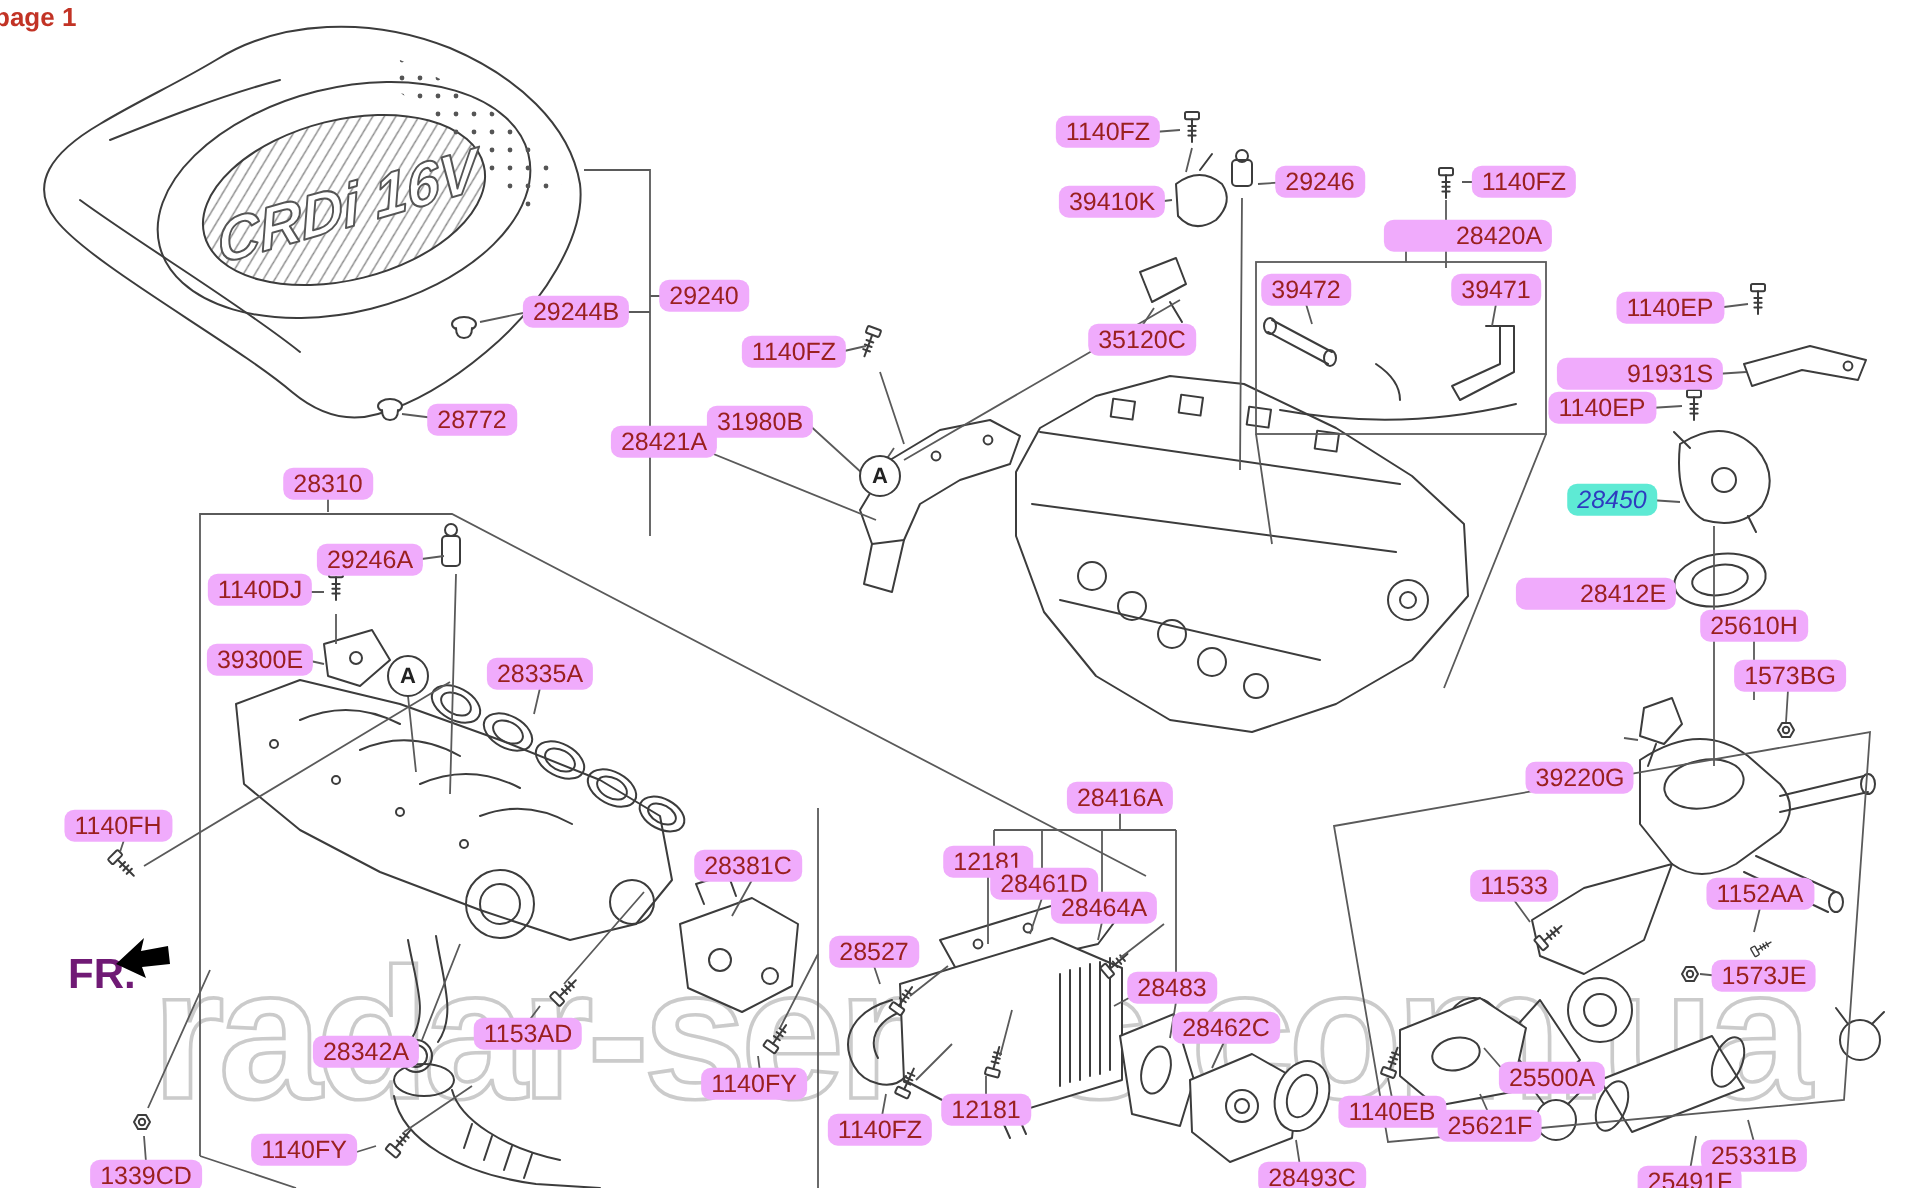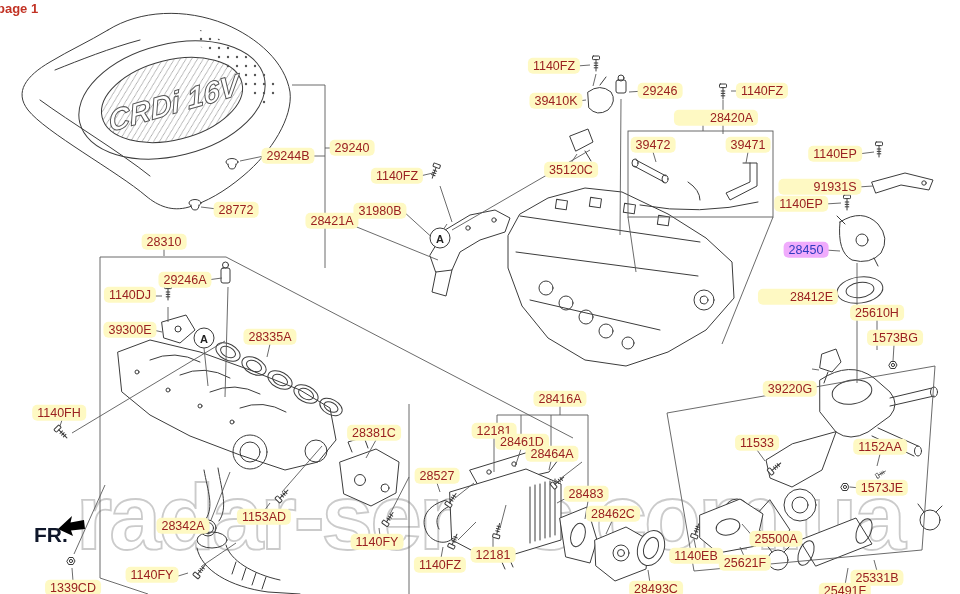--- a/index.html
+++ b/index.html
@@ -5,29 +5,29 @@
   html,body{margin:0;padding:0;background:#fff;}
   .stage{
     position:relative;width:960px;height:594px;background:#fff;overflow:hidden;
     font-family:"Liberation Sans",sans-serif;
   }
   .stage svg.art{position:absolute;left:0;top:0;}
   .page-link{
     position:absolute;left:-3px;top:1px;font-size:13px;font-weight:bold;
     color:#c23325;text-decoration:none;letter-spacing:0;
   }
-  .fr-box{position:absolute;left:34px;top:476px;color:#0f172a;margin-top:47px;}
+  .fr-box{position:absolute;left:34px;top:476px;color:#701a75;}
   .fr-text{font-size:21px;font-weight:bold;letter-spacing:0;}
   .part-label{
     position:absolute;transform:translate(-50%,-50%);
-    background:#fef9c3;color:#9a2020;
+    background:#f0abfc;color:#9a2020;
     font-size:12.5px;line-height:1.15;padding:1px 5px;border-radius:5px;
     white-space:nowrap;cursor:pointer;
   }
-  .part-label.blue{background:#f0abfc;color:#2e3bbf;}
+  .part-label.blue{background:#5eead4;color:#2e3bbf;font-style:italic;}
   .ref-marker{
     position:absolute;transform:translate(-50%,-50%);
     width:19px;height:19px;border:1.2px solid #3c3c3c;border-radius:50%;
     background:#fff;color:#222;font-size:11px;font-weight:bold;
     display:flex;align-items:center;justify-content:center;
   }
 </style>
 </head>
 <body>
 
@@ -287,21 +287,21 @@
       <path d="M2,16 L16,3 L14.5,9.5 L28,7 L29,16 L15,17.5 L17,23 Z" fill="#000"></path>
     </svg>
     <span class="fr-text">FR.</span>
   </div>
 
   <div id="labels-layer">
       <div class="part-label" style="left: 554px; top: 66px;">1140FZ</div>
       <div class="part-label" style="left: 556px; top: 101px;">39410K</div>
       <div class="part-label" style="left: 660px; top: 91px;">29246</div>
       <div class="part-label" style="left: 762px; top: 91px;">1140FZ</div>
-      <div class="part-label" style="left: 716px; top: 118px; padding-left: 36px;">28420A</div>
+      <div class="part-label" style="left: 734px; top: 118px; padding-left: 36px;">28420A</div>
       <div class="part-label" style="left: 653px; top: 145px;">39472</div>
       <div class="part-label" style="left: 748px; top: 145px;">39471</div>
       <div class="part-label" style="left: 571px; top: 170px;">35120C</div>
       <div class="part-label" style="left: 835px; top: 154px;">1140EP</div>
       <div class="part-label" style="left: 820px; top: 187px; padding-left: 35px;">91931S</div>
       <div class="part-label" style="left: 801px; top: 204px;">1140EP</div>
       <div class="part-label blue" style="left: 806px; top: 250px;">28450</div>
       <div class="part-label" style="left: 798px; top: 297px; padding-left: 32px;">28412E</div>
       <div class="part-label" style="left: 877px; top: 313px;">25610H</div>
       <div class="part-label" style="left: 895px; top: 338px;">1573BG</div>

